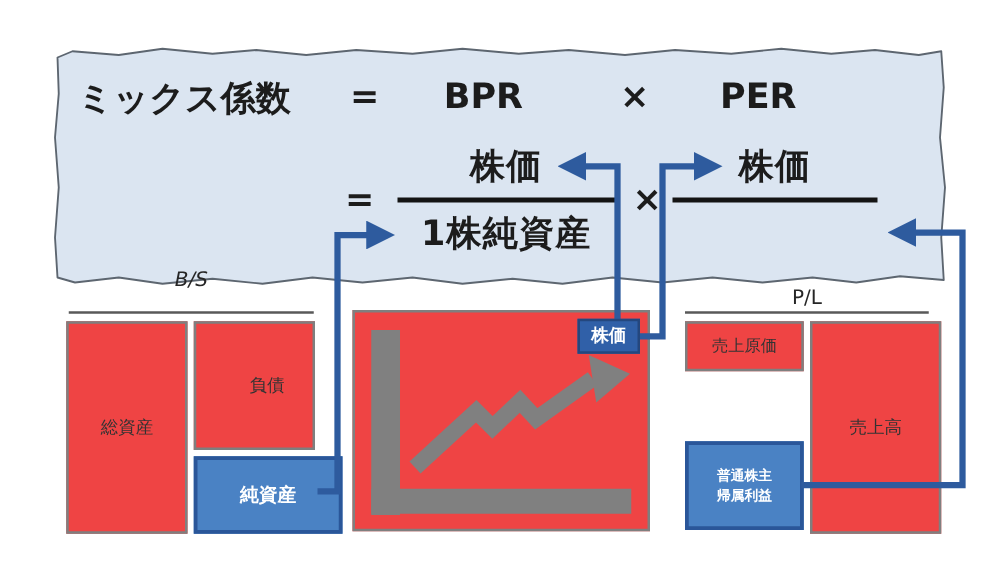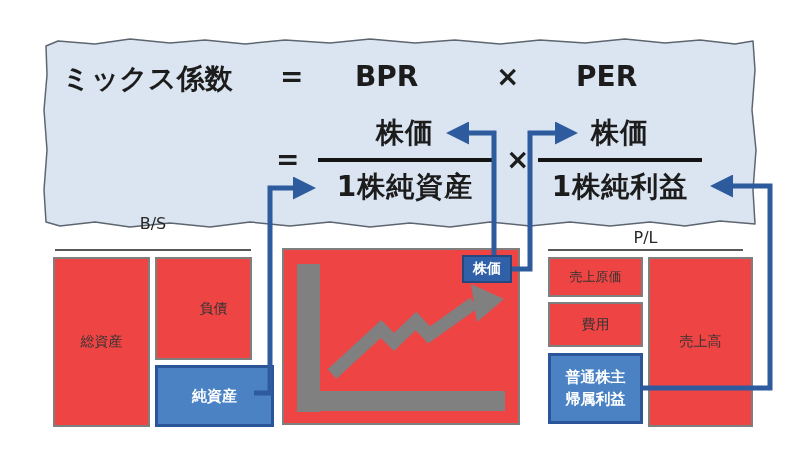--- a/index.html
+++ b/index.html
@@ -55,23 +55,22 @@
   <div class="abs f-big" style="left:276px; top:143px;">=</div>
 
   <div class="abs f-frac" style="left:318px; top:114px; width:174px;">株価</div>
   <div class="frac-bar" style="left:318px; top:158px; width:174px;"></div>
   <div class="abs f-frac" style="left:312px; top:168px; width:186px;">1株純資産</div>
 
   <div class="abs f-big" style="left:506px; top:143px;">×</div>
 
   <div class="abs f-frac" style="left:538px; top:114px; width:164px;">株価</div>
   <div class="frac-bar" style="left:538px; top:158px; width:164px;"></div>
-  <div class="abs f-frac" style="left:528px; top:168px; width:184px;">1株純利益</div>
 
-  <div class="abs sec-title" style="left:55px; top:214px; width:196px;">B/S</div>
+  <div class="abs sec-title" style="left:55px; top:214px; width:196px;font-style:italic;">B/S</div>
   <div class="sec-rule" style="left:55px; top:249px; width:196px;"></div>
 
   <div class="pbox" style="left:53px;  top:257px; width:97px;  height:170px;">
     <span>総資産</span>
   </div>
   <div class="pbox" style="left:155px; top:257px; width:97px;  height:103px;padding-left:20px;">
     <span>負債</span>
   </div>
   <div class="bluebox" style="left:155px; top:365px; width:119px; height:62px; font-size:15px;">
     <span>純資産</span>
@@ -84,24 +83,21 @@
     <polyline points="332,374 381,329 394,342 416,321 429,335 474,303" fill="none" stroke="#808080" stroke-width="13"></polyline>
     <polygon points="504,299 471,284 477,322" fill="#808080"></polygon>
   </svg>
 
   <div class="abs sec-title" style="left:548px; top:228px; width:195px;">P/L</div>
   <div class="sec-rule" style="left:548px; top:249px; width:195px;"></div>
 
   <div class="pbox" style="left:548px; top:257px; width:95px; height:40px; font-size:13px;">
     <span>売上原価</span>
   </div>
-  <div class="pbox" style="left:548px; top:302px; width:95px; height:45px;">
-    <span>費用</span>
-  </div>
-  <div class="bluebox" style="left:548px; top:353px; width:95px; height:71px; font-size:15px; line-height:1.45;">
+  <div class="bluebox" style="left:548px; top:353px; width:95px; height:71px; font-size:11px; line-height:1.45;">
     <span>普通株主</span>
     <span>帰属利益</span>
   </div>
   <div class="pbox" style="left:648px; top:257px; width:105px; height:170px;text-align:right;">
     <span>売上高</span>
   </div>
 
   <svg class="layer" style="z-index:5;" viewBox="0 0 800 450">
     <defs>
       <marker id="arw" markerWidth="4.6" markerHeight="4.6" refX="3.4" refY="2.3" orient="auto" markerUnits="strokeWidth">

